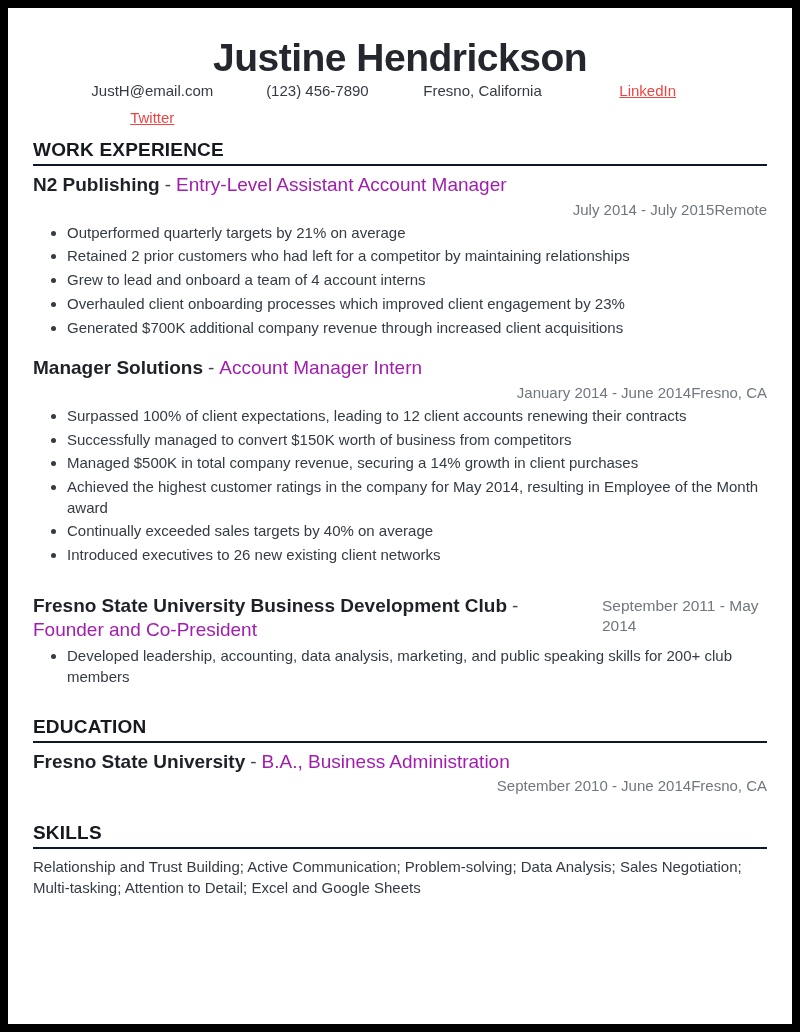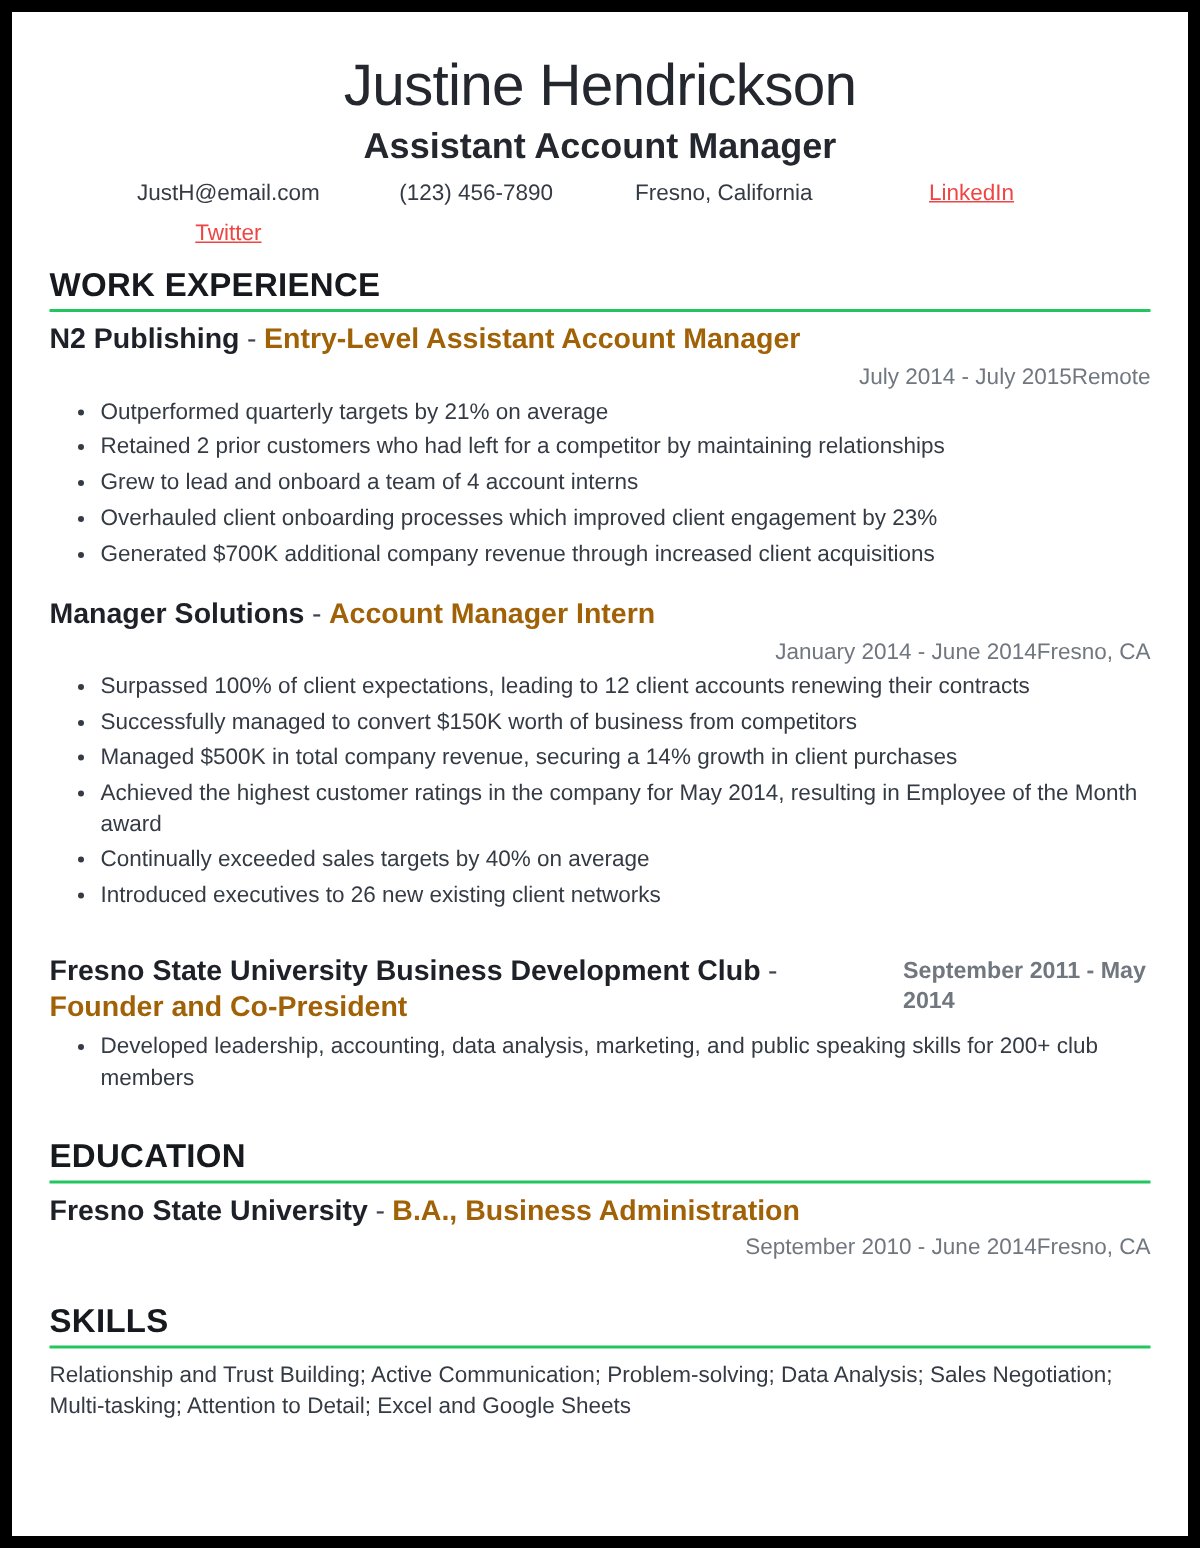--- a/index.html
+++ b/index.html
@@ -15,21 +15,21 @@
     overflow: hidden;
     font-family: "Liberation Sans", sans-serif;
     color: #343b44;
   }
 
   
   .name {
     margin: 14px 0 2px 0;
     text-align: center;
     font-size: 39px;
-    font-weight: 400;
+    font-weight: 700;
     letter-spacing: -0.5px;
     color: #24282e;
   }
   .job-title {
     margin: 4px 0 8px 0;
     text-align: center;
     font-size: 24px;
     font-weight: 700;
     color: #24282e;
   }
@@ -53,35 +53,35 @@
     font-size: 15px;
     line-height: 1.35;
     color: #3a4049;
   }
 
   
   .section { margin-top: 28px; }
   .section.work { margin-top: 13px; }
   .section-heading {
     margin: 0 0 7px 0;
-    font-size: 22px;
+    font-size: 19px;
     font-weight: 700;
     letter-spacing: 0.2px;
     color: #16191d;
-    border-bottom: 2px solid #22c55e;
+    border-bottom: 2px solid #0f172a;
     padding-bottom: 3px;
   }
 
   .job { margin-top: 6px; }
   .job + .job { margin-top: 18px; }
 
   .title-line { font-size: 19px; line-height: 1.25; }
   .title-line .company { font-weight: 700; color: #1e2228; }
   .title-line .dash { color: #3f4650; margin: 0 5px; }
-  .title-line .role { font-weight: 700; color: #a16207; }
+  .title-line .role { font-weight: 400; color: #a21caf; }
 
   .meta-row {
     display: flex;
     justify-content: flex-end;
     font-size: 15px;
     color: #70777f;
     margin-top: 4px;
   }
 
   ul.bullets {
@@ -97,37 +97,35 @@
 
   
   .entry-split { display: flex; margin-top: 6px; }
   .entry-split .left { flex: 1 1 auto; padding-right: 16px; }
   .entry-split .right {
     flex: 0 0 165px;
     font-size: 15.5px;
     color: #70777f;
     line-height: 1.3;
     padding-top: 2px;
-    font-weight: bold;
   }
 
   .skills-text {
     margin: 6px 0 0 0;
     font-size: 15px;
     line-height: 1.4;
     color: #343b44;
   }
 </style>
 </head>
 <body>
 
 <div class="page">
 
   <h1 class="name">Justine Hendrickson</h1>
-  <h2 class="job-title">Assistant Account Manager</h2>
 
   <div class="contact-grid">
     <span>JustH@email.com</span>
     <span>(123) 456-7890</span>
     <span>Fresno, California</span>
     <a class="link">LinkedIn</a>
     <a class="link">Twitter</a>
   </div>
 
 

